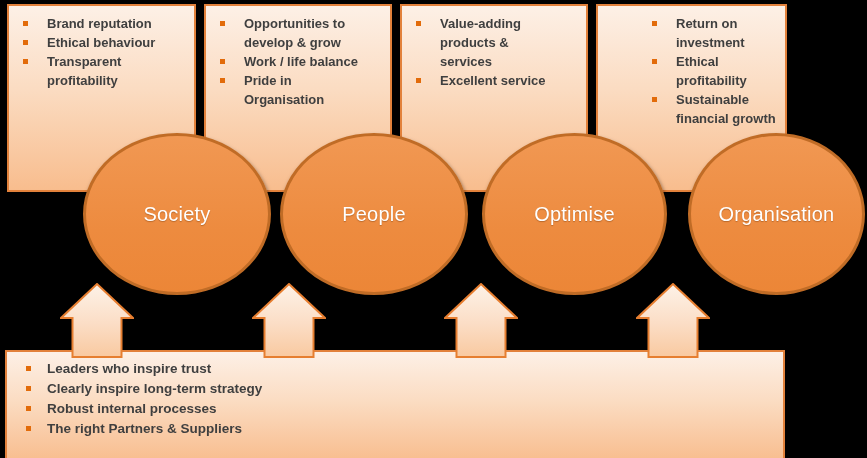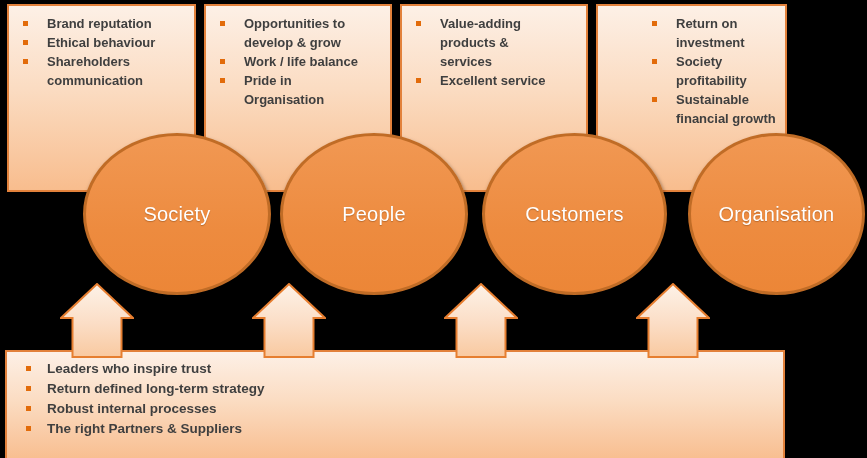--- a/index.html
+++ b/index.html
@@ -94,21 +94,21 @@
         <stop offset="55%" stop-color="#FBDDC5"></stop>
         <stop offset="100%" stop-color="#F9C9A0"></stop>
       </linearGradient>
     </defs>
   </svg>
 
   <div class="panel top-box" id="box1">
     <ul class="blist">
       <li><span class="li-text">Brand reputation</span></li>
       <li><span class="li-text">Ethical behaviour</span></li>
-      <li><span class="li-text">Shareholders communication</span></li>
+      <li><span class="li-text">Transparent profitability</span></li>
     </ul>
   </div>
 
   <div class="panel top-box" id="box2">
     <ul class="blist">
       <li><span class="li-text">Opportunities to develop &amp; grow</span></li>
       <li><span class="li-text">Work / life balance</span></li>
       <li><span class="li-text">Pride in Organisation</span></li>
     </ul>
   </div>
@@ -116,33 +116,33 @@
   <div class="panel top-box" id="box3">
     <ul class="blist">
       <li><span class="li-text">Value-adding products &amp; services</span></li>
       <li><span class="li-text">Excellent service</span></li>
     </ul>
   </div>
 
   <div class="panel top-box" id="box4">
     <ul class="blist">
       <li><span class="li-text">Return on investment</span></li>
-      <li><span class="li-text">Society profitability</span></li>
+      <li><span class="li-text">Ethical profitability</span></li>
       <li><span class="li-text">Sustainable financial growth</span></li>
     </ul>
   </div>
 
   <div class="circle" id="circle1">
     <span>Society</span>
   </div>
   <div class="circle" id="circle2">
     <span>People</span>
   </div>
   <div class="circle" id="circle3">
-    <span>Customers</span>
+    <span>Optimise</span>
   </div>
   <div class="circle" id="circle4">
     <span>Organisation</span>
   </div>
 
   <svg class="up-arrow" id="arrow1" width="74" height="75">
     <polygon points="37,1 73,35 61.5,35 61.5,74 12.5,74 12.5,35 1,35" fill="url(#arrowGrad)" stroke="#E67E30" stroke-width="2" stroke-linejoin="miter"></polygon>
   </svg>
   <svg class="up-arrow" id="arrow2" width="74" height="75">
     <polygon points="37,1 73,35 61.5,35 61.5,74 12.5,74 12.5,35 1,35" fill="url(#arrowGrad)" stroke="#E67E30" stroke-width="2" stroke-linejoin="miter"></polygon>
@@ -150,19 +150,19 @@
   <svg class="up-arrow" id="arrow3" width="74" height="75">
     <polygon points="37,1 73,35 61.5,35 61.5,74 12.5,74 12.5,35 1,35" fill="url(#arrowGrad)" stroke="#E67E30" stroke-width="2" stroke-linejoin="miter"></polygon>
   </svg>
   <svg class="up-arrow" id="arrow4" width="74" height="75">
     <polygon points="37,1 73,35 61.5,35 61.5,74 12.5,74 12.5,35 1,35" fill="url(#arrowGrad)" stroke="#E67E30" stroke-width="2" stroke-linejoin="miter"></polygon>
   </svg>
 
   <div class="panel" id="bottom-box">
     <ul class="blist">
       <li><span class="li-text">Leaders who inspire trust</span></li>
-      <li><span class="li-text">Return defined long-term strategy</span></li>
+      <li><span class="li-text">Clearly inspire long-term strategy</span></li>
       <li><span class="li-text">Robust internal processes</span></li>
       <li><span class="li-text">The right Partners &amp; Suppliers</span></li>
     </ul>
   </div>
 
 </div>
 
 </body></html>

